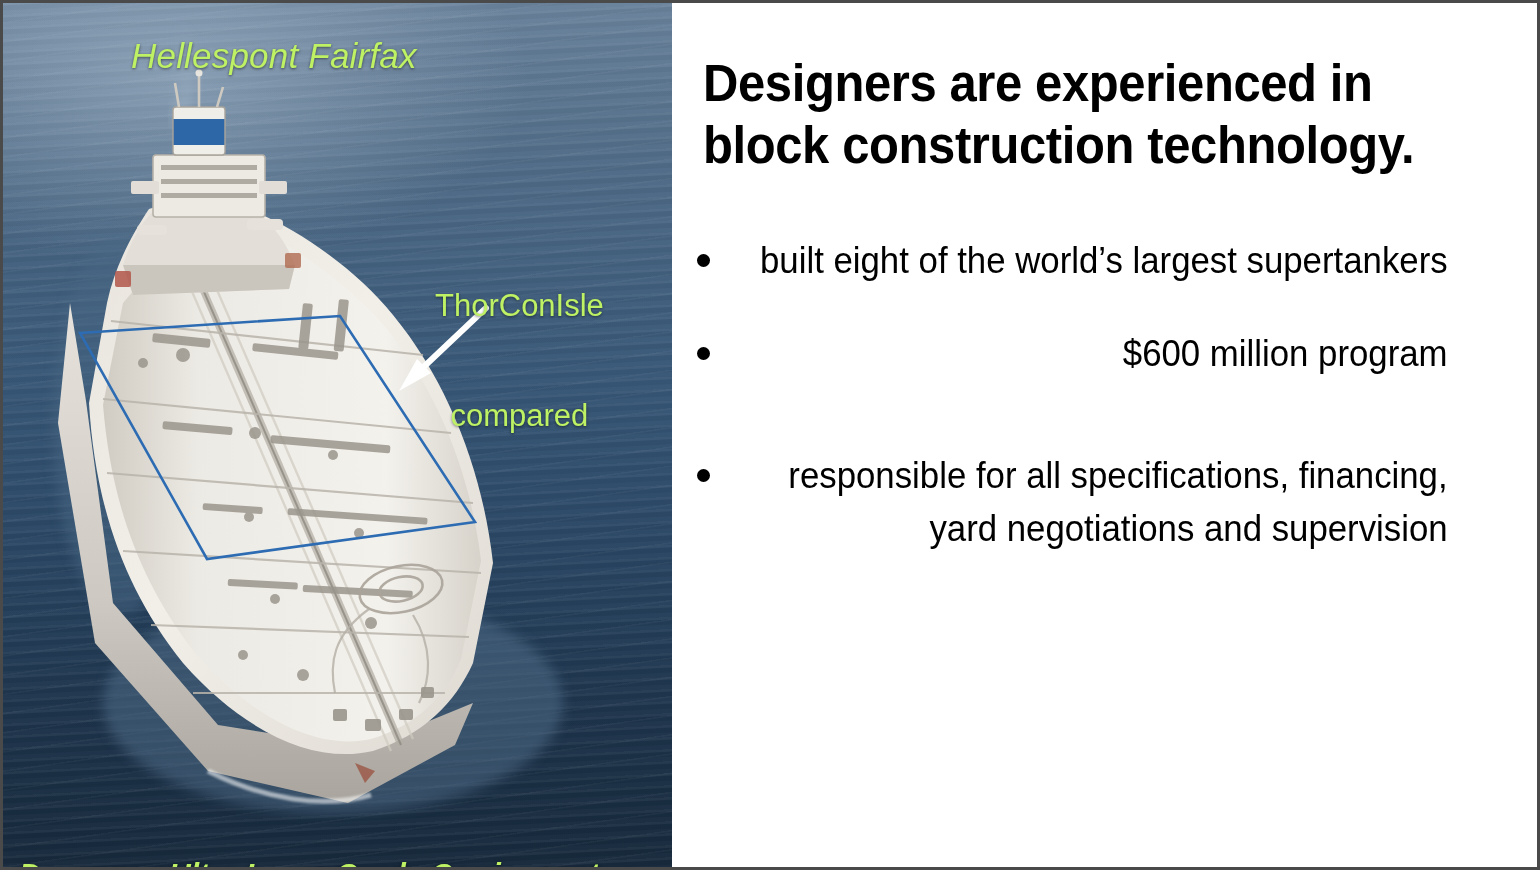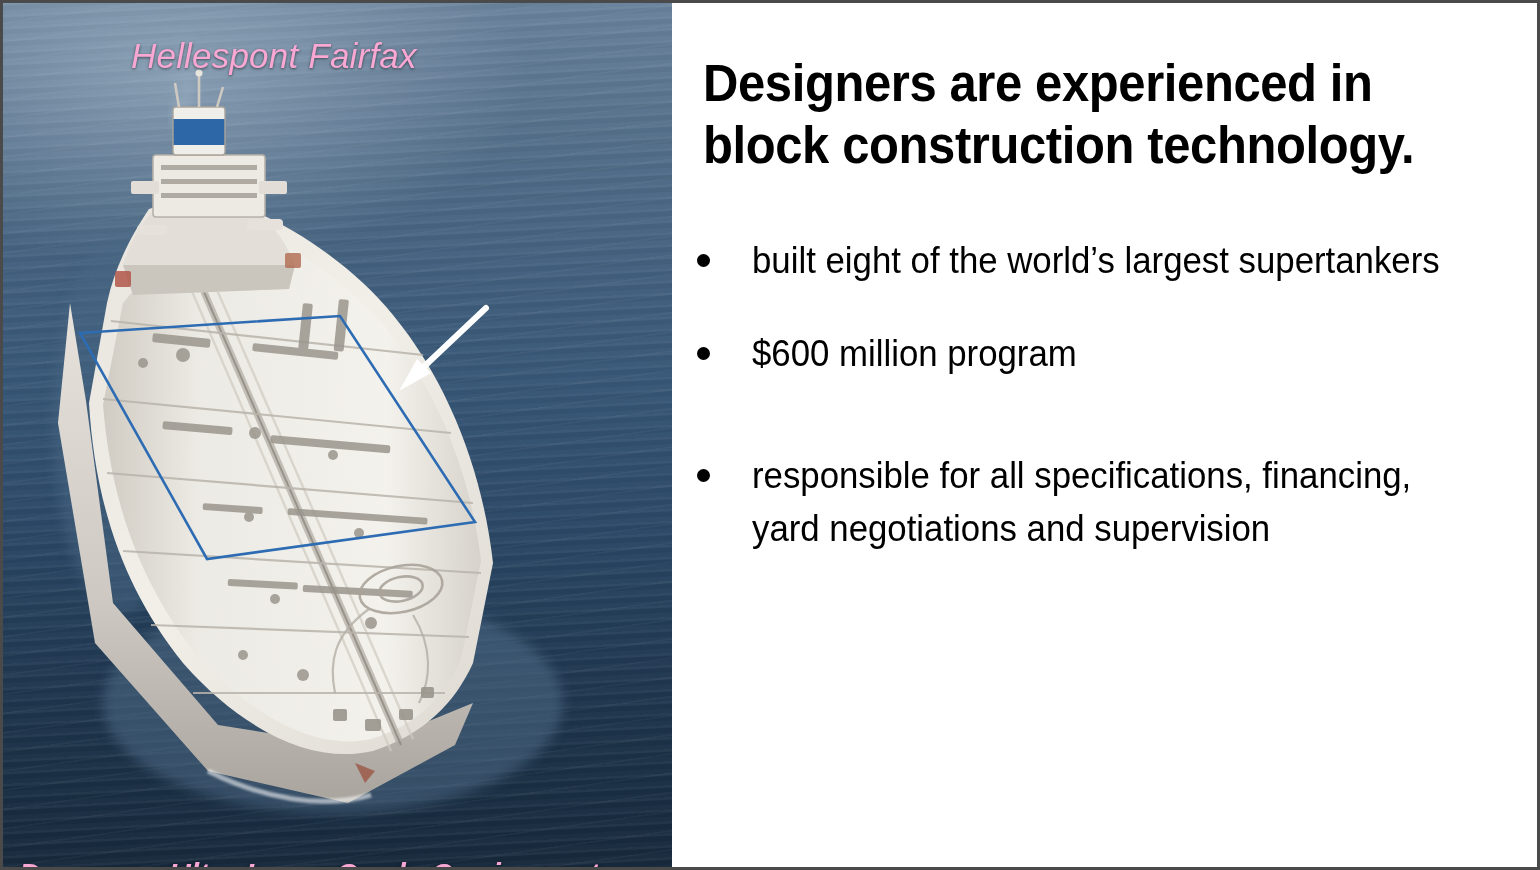--- a/index.html
+++ b/index.html
@@ -91,21 +91,21 @@
   
   #overlay-svg {
     position: absolute;
     left: 0; top: 0;
     width: 669px; height: 864px;
   }
 
   
   .photo-label {
     position: absolute;
-    color: #f9a8d4;
+    color: #bef264;
     font-family: "Liberation Sans", sans-serif;
     line-height: 1.18;
     text-shadow: 0 1px 3px rgba(0,0,0,0.55);
     white-space: pre;
   }
   #label-ship-name {
     left: 128px;
     top: 32px;
     font-size: 35px;
     font-style: italic;
@@ -162,20 +162,21 @@
   #bullets {
     position: absolute;
     left: 0px;
     top: 232px;
     width: 868px;
   }
   .bullet-row {
     position: relative;
     display: block;
     margin-bottom: 24px;
+    text-align: right;
   }
   .bullet-dot {
     position: absolute;
     left: 25px;
     top: 19px;
     width: 13px;
     height: 13px;
     border-radius: 50%;
     background: #000000;
   }
@@ -361,20 +362,24 @@
       <polygon points="77,330 337,313 472,519 204,556" fill="none" stroke="#2d6cb3" stroke-width="2.6"></polygon>
 
       <g>
         <line x1="483" y1="305" x2="410" y2="374" stroke="#ffffff" stroke-width="6" stroke-linecap="round"></line>
         <polygon points="396,388 428,370 414,356" fill="#ffffff"></polygon>
       </g>
     </svg>
 
     <div class="photo-label" id="label-ship-name">Hellespont Fairfax</div>
 
+    <div class="photo-label" id="label-compare">
+      <span class="cl-line">ThorConIsle</span>
+      <span class="cl-line cl-line2">compared</span>
+    </div>
 
     <div class="photo-label" id="caption">
       <span class="cap-line">Devanney Ultra Large Crude Carrier cost</span>
       
     </div>
   </div>
 
   <div id="content-panel">
 
     <div id="heading">

